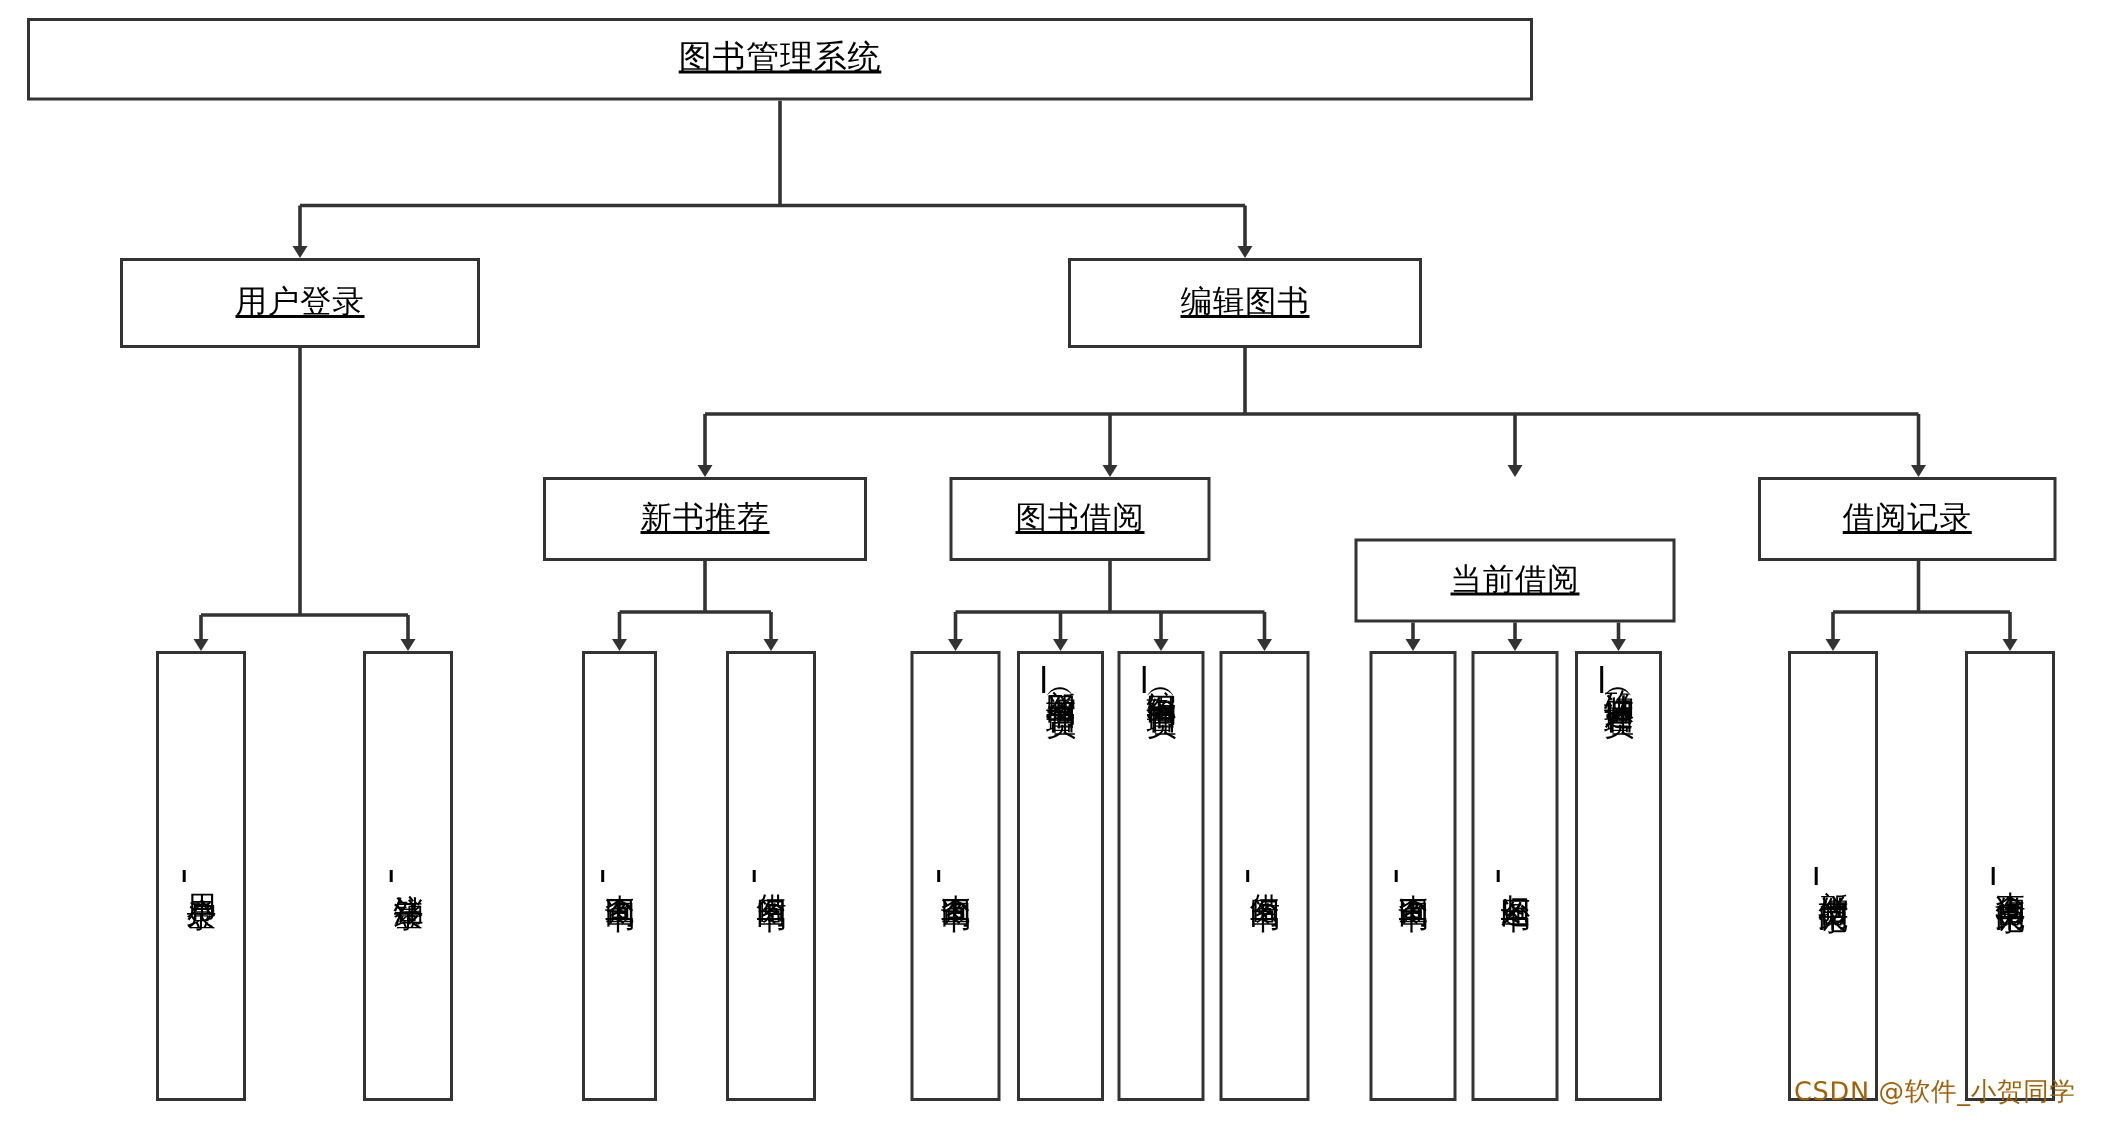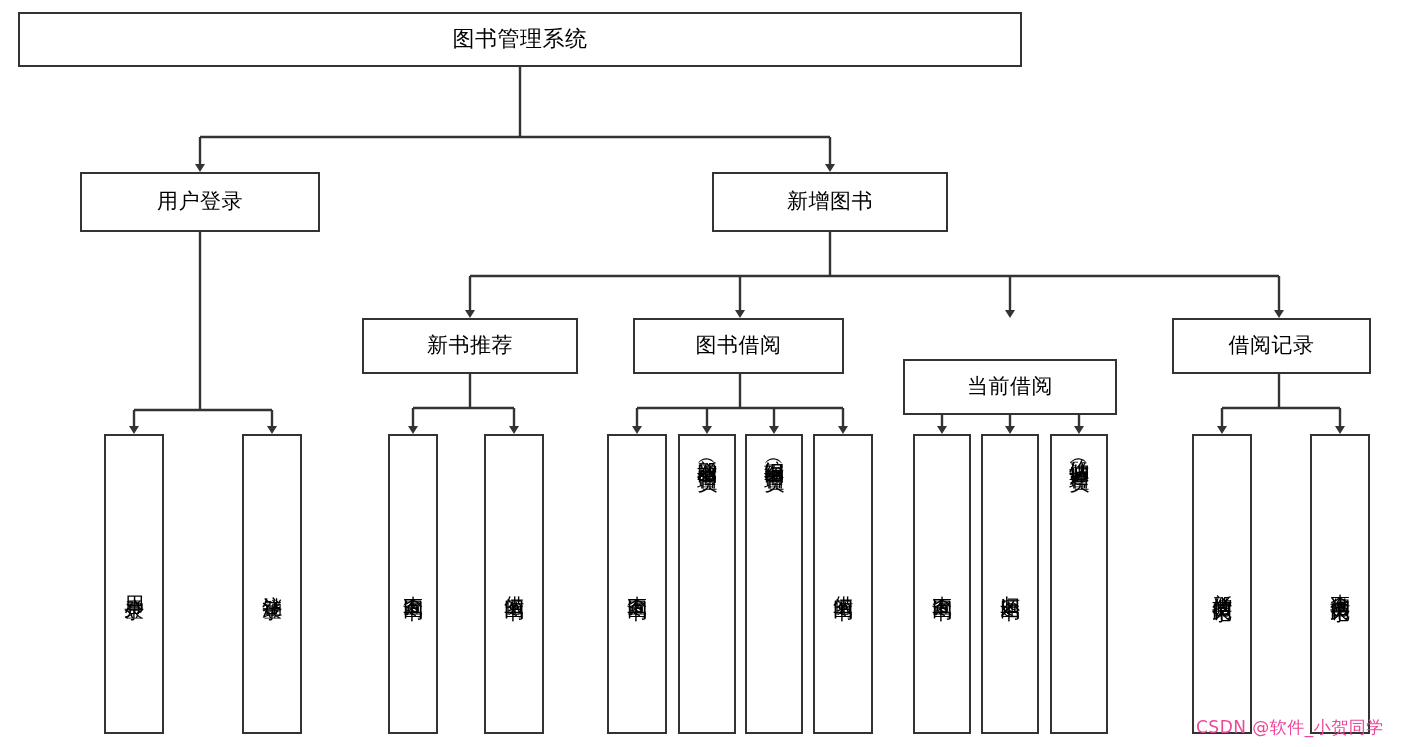--- a/index.html
+++ b/index.html
@@ -28,20 +28,21 @@
   }
   .node {
     position: absolute;
     box-sizing: border-box;
     background: #ffffff;
     border: 2px solid #333333;
     display: flex;
     align-items: center;
     justify-content: center;
     color: #000000;
+    text-decoration: underline;
   }
   .node.horizontal {
     font-size: 21px;
     letter-spacing: 0.5px;
     line-height: 1.1;
   }
   .node.root {
     font-size: 22px;
   }
   .node.vertical {
@@ -61,21 +62,21 @@
     margin-top: auto;
     margin-bottom: auto;
   }
   .node.vertical.vcenter {
     align-items: center;
     padding-top: 0;
   }
   .watermark {
     position: absolute;
     font-size: 17px;
-    color: #ec4899;
+    color: #a16207;
     white-space: nowrap;
     letter-spacing: 0.5px;
     font-family: "DejaVu Sans", "Liberation Sans", sans-serif;
   }
 </style>
 </head>
 <body>
 
 <div id="diagram-root">
 
@@ -130,27 +131,27 @@
   </svg>
 
   <div class="node horizontal root" style="left:18px; top:12px; width:1004px; height:55px;">
     <span>图书管理系统</span>
   </div>
 
   <div class="node horizontal" style="left:80px; top:172px; width:240px; height:60px;">
     <span>用户登录</span>
   </div>
   <div class="node horizontal" style="left:712px; top:172px; width:236px; height:60px;">
-    <span>新增图书</span>
+    <span>编辑图书</span>
   </div>
 
   <div class="node horizontal" style="left:362px; top:318px; width:216px; height:56px;">
     <span>新书推荐</span>
   </div>
-  <div class="node horizontal" style="left:633px; top:318px; width:211px; height:56px;">
+  <div class="node horizontal" style="left:633px; top:318px; width:174px; height:56px;">
     <span>图书借阅</span>
   </div>
   <div class="node horizontal" style="left:903px; top:318px; width:214px; height:56px;margin-top:41px;">
     <span>当前借阅</span>
   </div>
   <div class="node horizontal" style="left:1172px; top:318px; width:199px; height:56px;">
     <span>借阅记录</span>
   </div>
 
   <div class="node vertical vcenter" style="left:104px; top:434px; width:60px; height:300px;">

